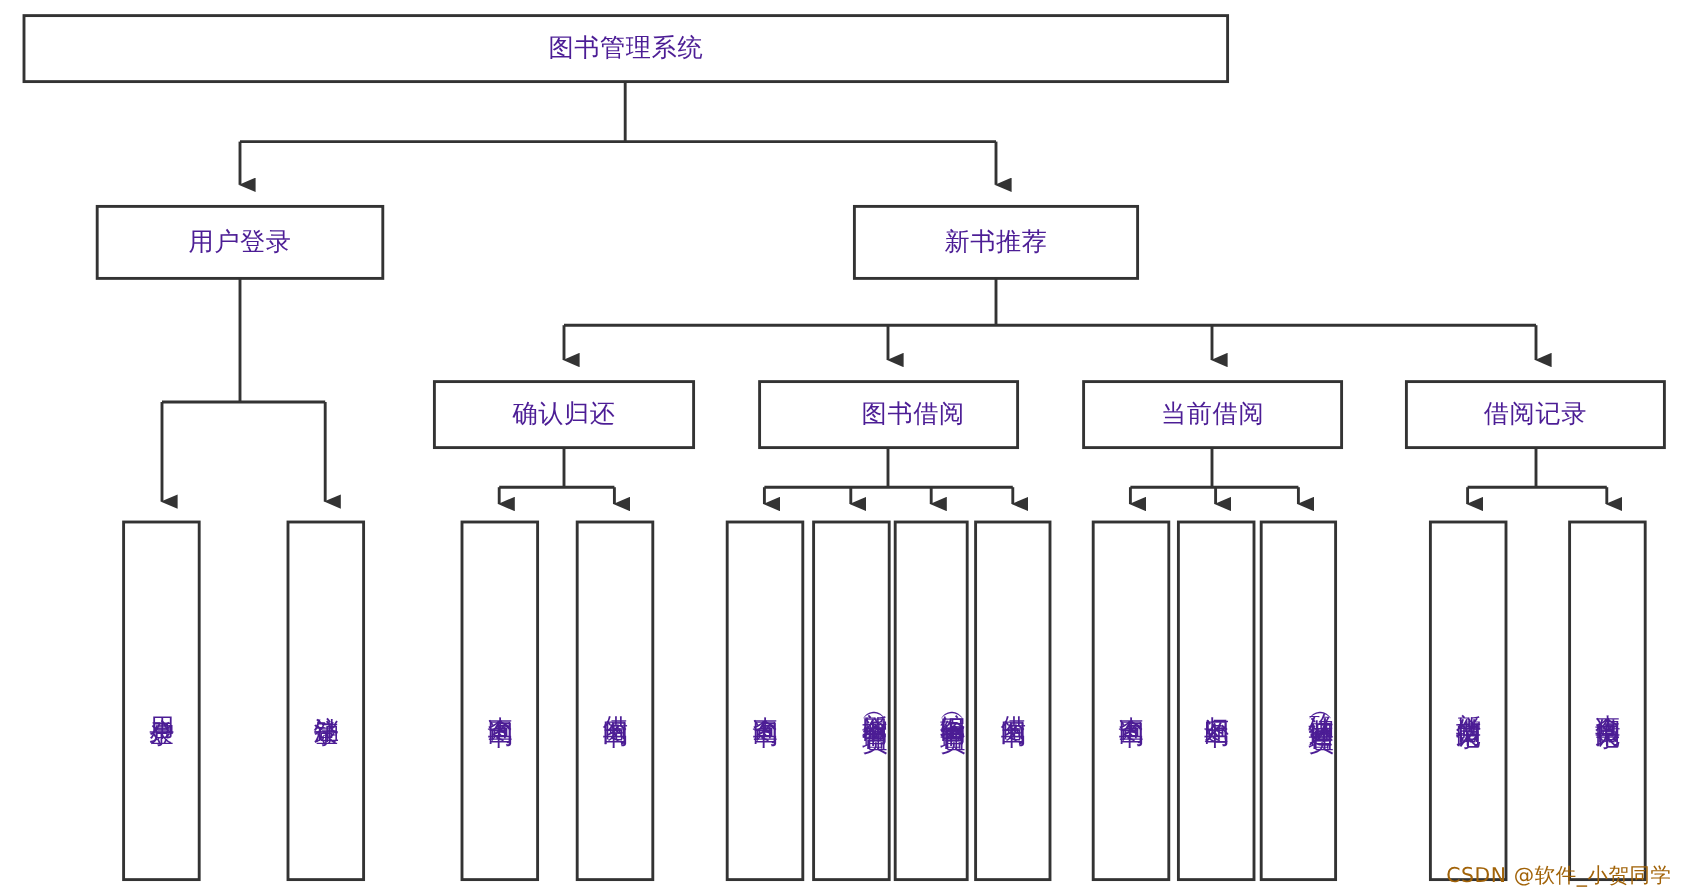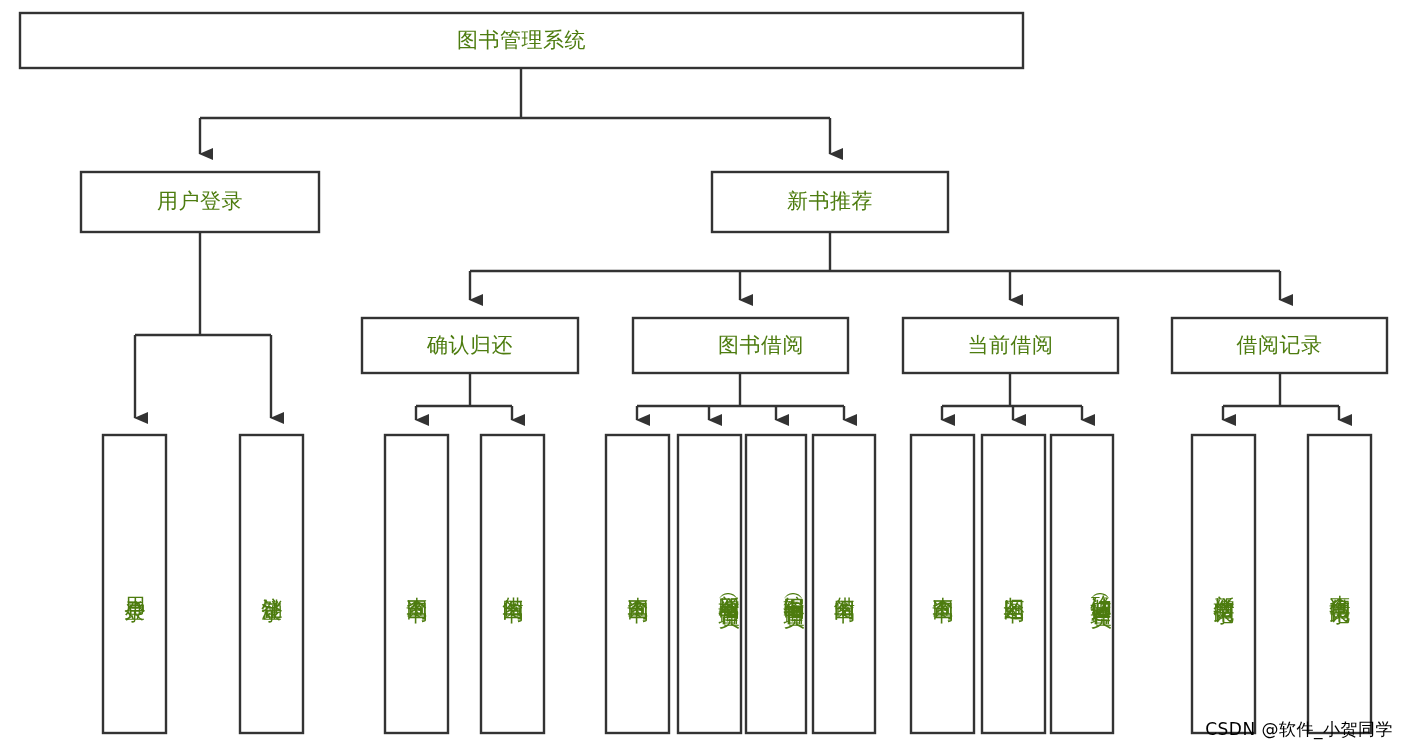--- a/index.html
+++ b/index.html
@@ -37,21 +37,21 @@
   }
   .arrow-head {
     fill: #333333;
     stroke: none;
   }
   .node-label {
     position: absolute;
     display: flex;
     align-items: center;
     justify-content: center;
-    color: #4d7c0f;
+    color: #4c1d95;
     font-family: "DejaVu Sans", "Liberation Sans", sans-serif;
     pointer-events: none;
     box-sizing: border-box;
   }
   .node-label.horizontal {
     font-size: 21px;
     letter-spacing: 0.5px;
     line-height: 1.1;
   }
   .node-label.vertical {
@@ -66,21 +66,21 @@
   }
   .node-label.vertical.centered {
     align-items: center;
     padding-top: 0;
   }
   #watermark {
     position: absolute;
     right: 12px;
     bottom: 6px;
     font-size: 17px;
-    color: #000000;
+    color: #a16207;
     font-family: "DejaVu Sans", "Liberation Sans", sans-serif;
     letter-spacing: 0.5px;
     white-space: nowrap;
   }
 </style>
 </head>
 <body>
 
 <div id="canvas">
 

